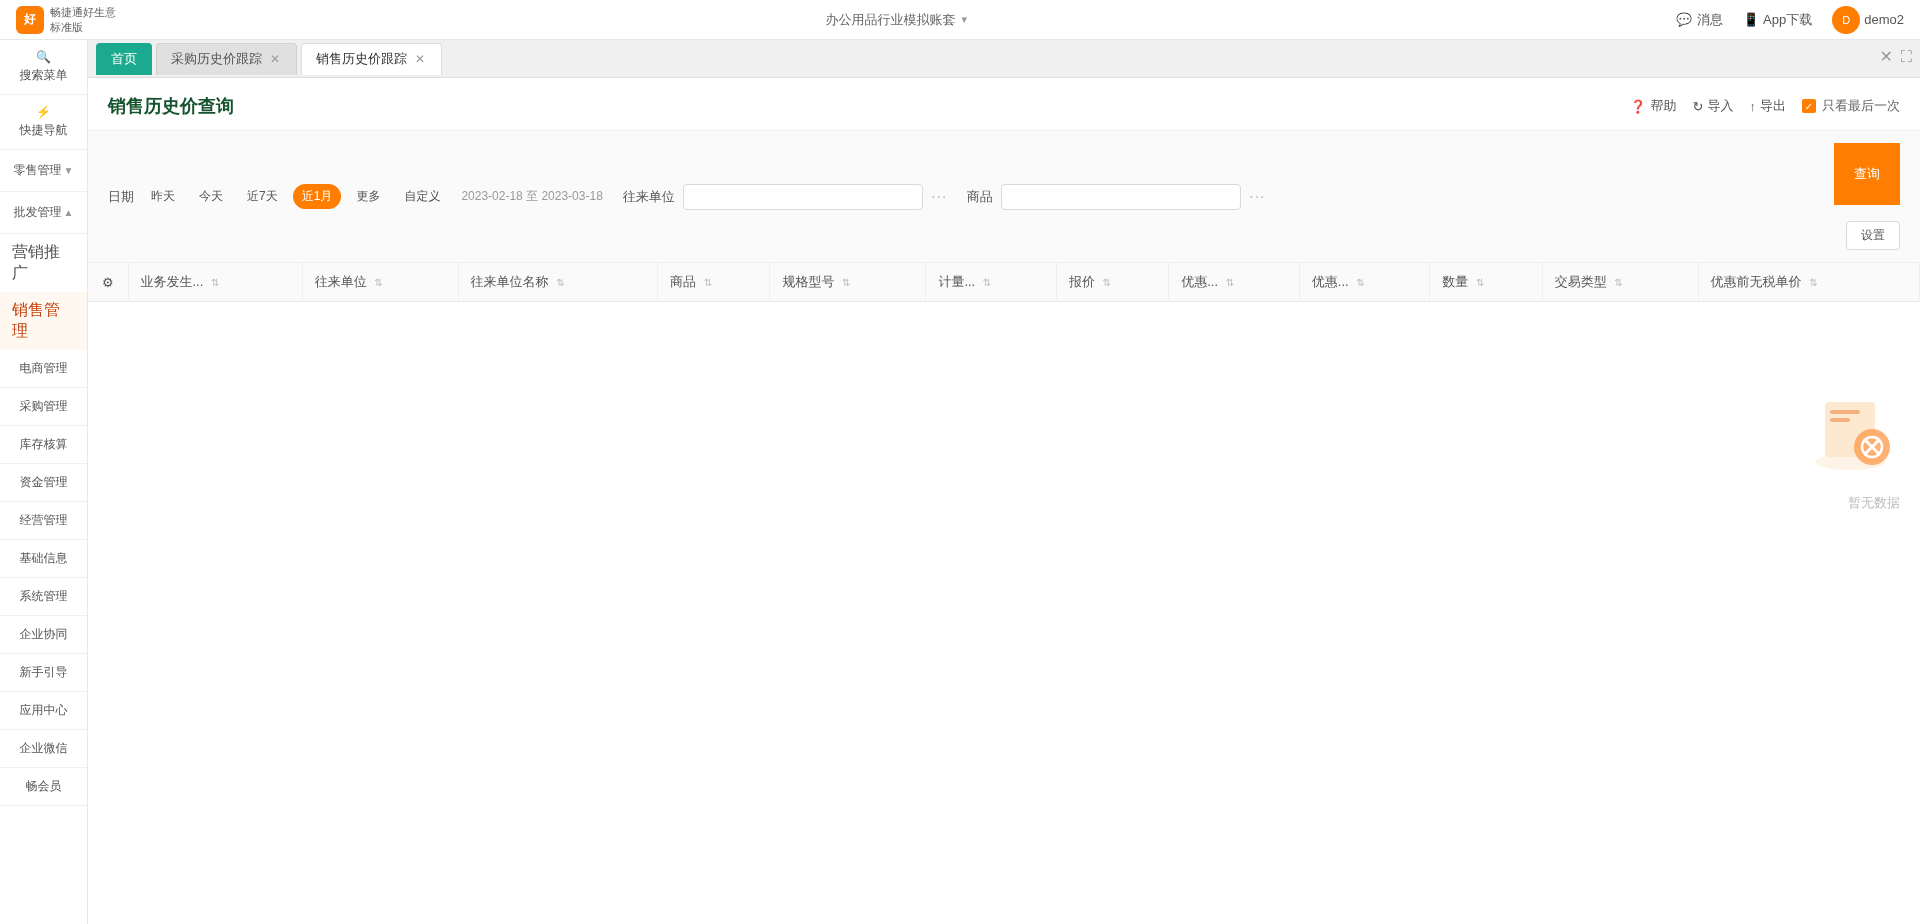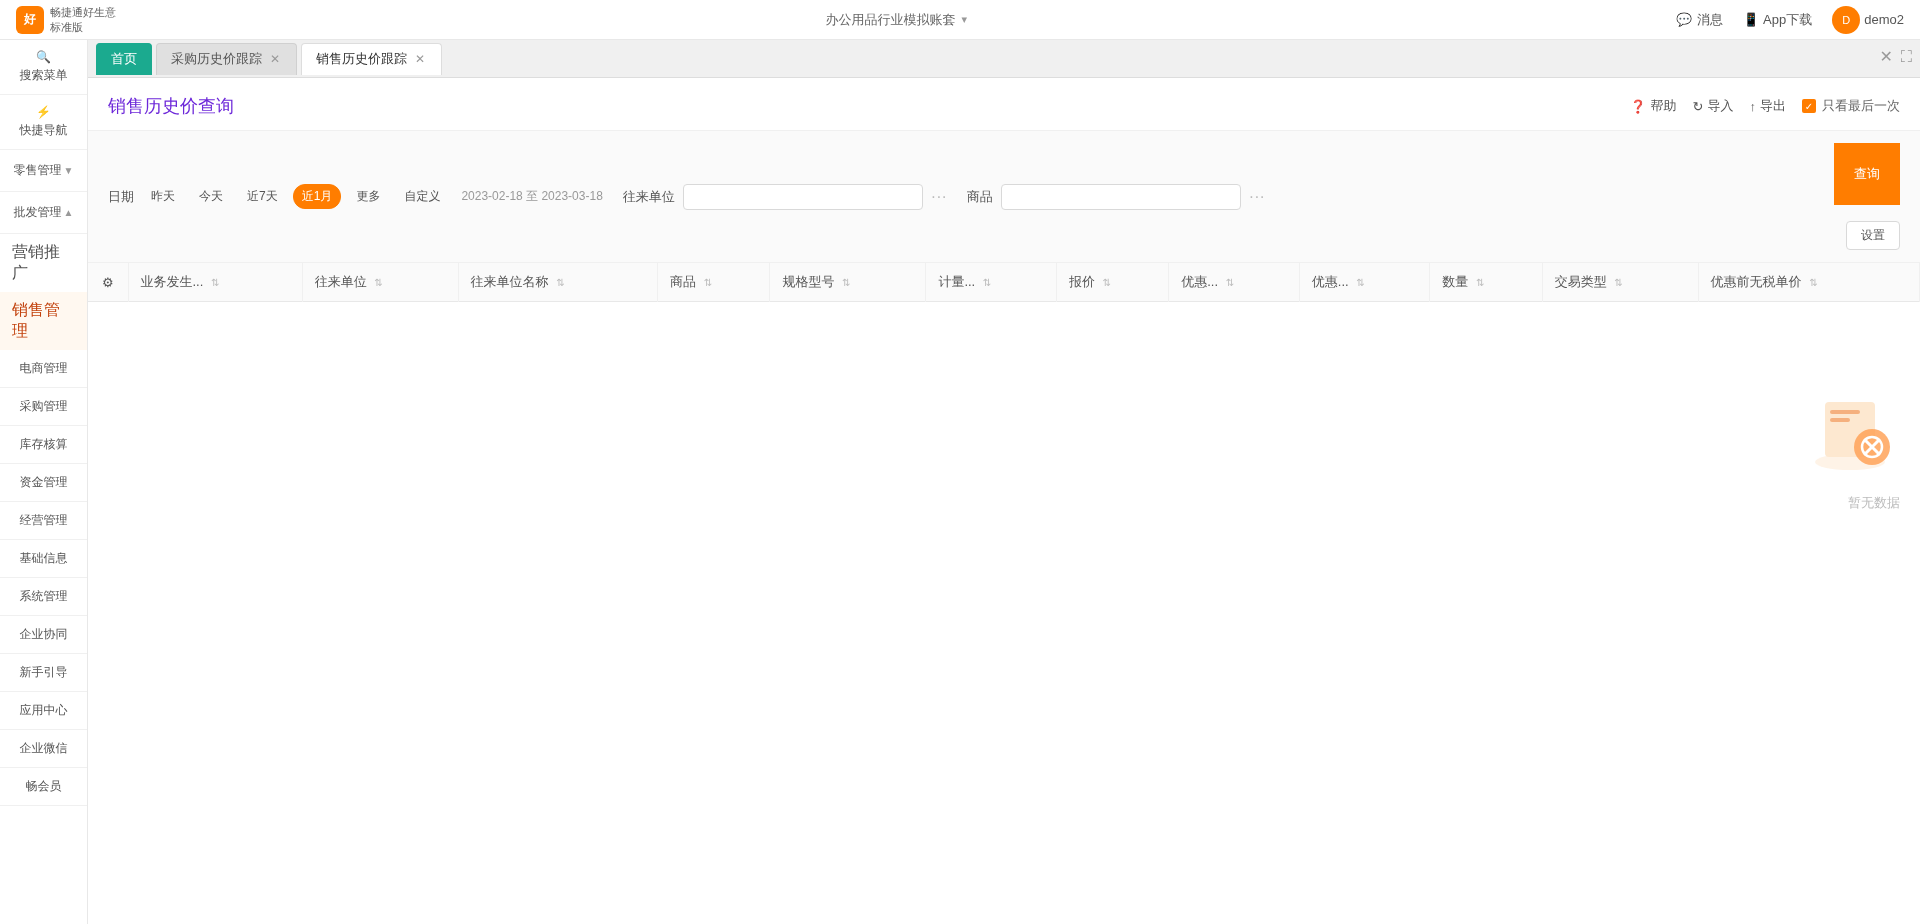--- a/index.html
+++ b/index.html
@@ -108,21 +108,21 @@
     .page-content { flex: 1; background: #fff; overflow: auto; display: flex; flex-direction: column; }
 
     
     .page-header {
       padding: 16px 20px 12px;
       display: flex;
       align-items: center;
       justify-content: space-between;
       border-bottom: 1px solid #f0f0f0;
     }
-    .page-title { font-size: 18px; font-weight: 400; color: #6d28d9; }
+    .page-title { font-size: 18px; font-weight: 700; color: #14532d; }
     .page-header-actions { display: flex; align-items: center; gap: 16px; color: #666; font-size: 13px; }
     .page-header-actions .action-btn { display: flex; align-items: center; gap: 4px; cursor: pointer; color: #555; }
     .checkbox-area { display: flex; align-items: center; gap: 6px; }
     .checkbox-orange { width: 14px; height: 14px; background: #ff7d00; border-radius: 2px; display: flex; align-items: center; justify-content: center; color: #fff; font-size: 10px; }
 
     
     .filter-bar {
       padding: 12px 20px;
       display: flex;
       align-items: center;

